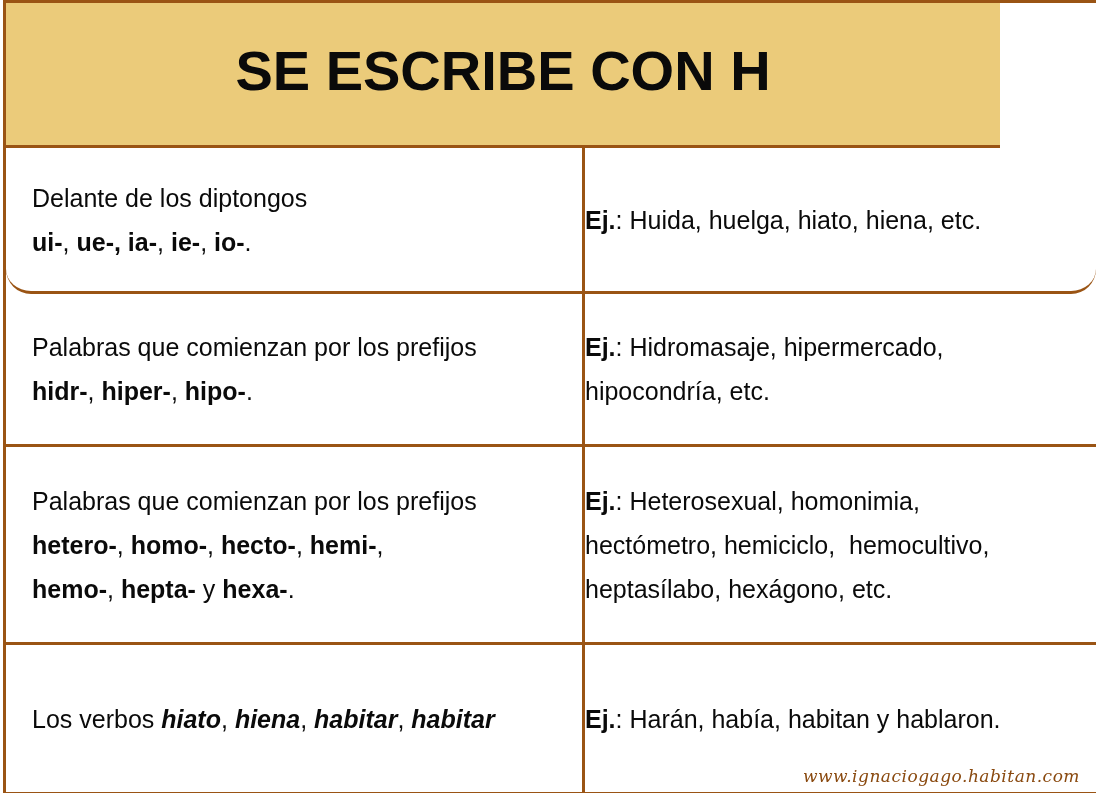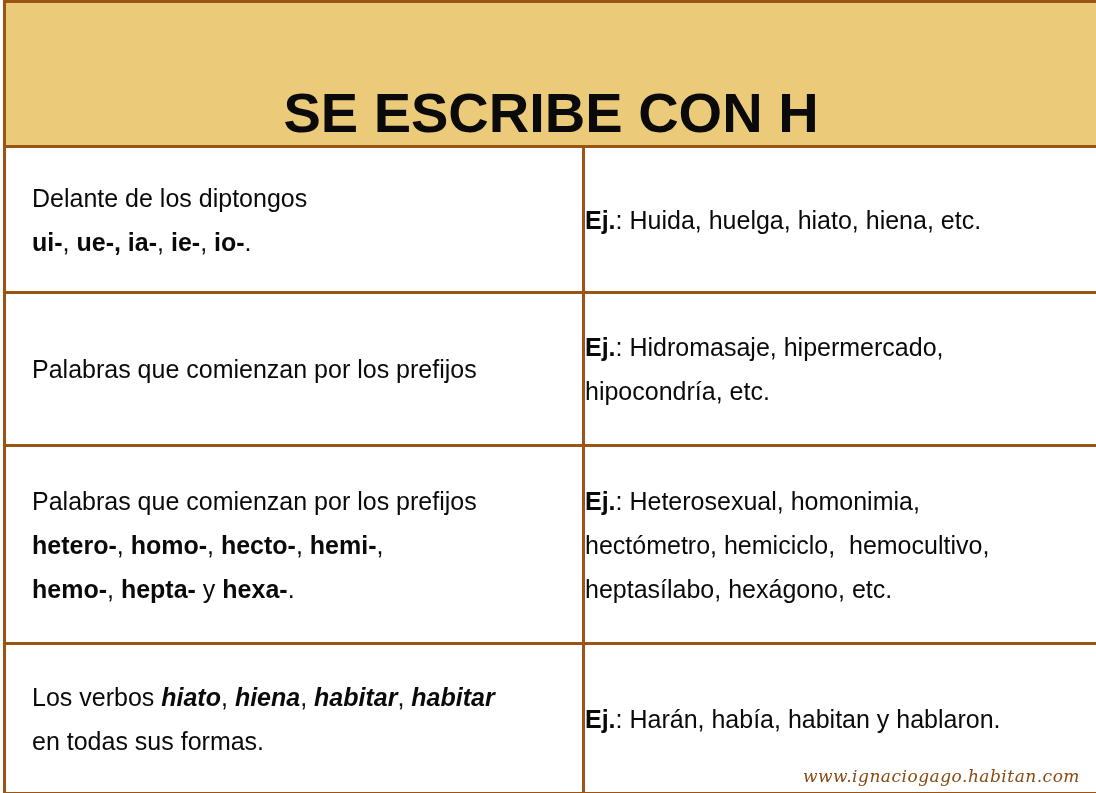--- a/index.html
+++ b/index.html
@@ -21,26 +21,26 @@
       top: 0px;
       width: 1090px;
       height: 789px;
       border: 3px solid #9a5414;
       box-sizing: content-box;
     }
     .header {
       position: absolute;
       left: 0;
       top: 0;
-      width: 1090px;
+      width: 994px;
       height: 142px;
       background: #ebcb7a;
       border-bottom: 3px solid #9a5414;
       display: flex;
-      align-items: flex-end;
+      align-items: center;
       justify-content: center;
     }
     .title {
       font-family: "Liberation Sans", "DejaVu Sans", sans-serif;
       font-weight: bold;
       font-size: 56px;
       letter-spacing: 0px;
       color: #0a0a0a;
       margin-top: -8px;
     }
@@ -89,35 +89,38 @@
   </style>
 </head>
 <body>
 
 <div class="sheet">
 
   <div class="header">
     <div class="title">SE ESCRIBE CON H</div>
   </div>
 
-  <div class="row" style="top:145px;height:143px;">
+  <div class="row" style="top:145px;height:143px;border-radius:25px;">
     <div class="cell-left">
       <div class="line">Delante de los diptongos</div>
       <div class="line">
         <span class="b">ui-</span><span>, </span><span class="b">ue-, ia-</span><span>, </span><span class="b">ie-</span><span>, </span><span class="b">io-</span><span>.</span>
       </div>
     </div>
     <div class="cell-right">
       <div class="line"><span class="b">Ej.</span><span>: Huida, huelga, hiato, hiena, etc.</span></div>
     </div>
   </div>
 
   <div class="row" style="top:291px;height:150px;">
     <div class="cell-left">
       <div class="line">Palabras que comienzan por los prefijos</div>
+      <div class="line">
+        <span class="b">hidr-</span><span>, </span><span class="b">hiper-</span><span>, </span><span class="b">hipo-</span><span>.</span>
+      </div>
     </div>
     <div class="cell-right">
       <div class="line"><span class="b">Ej.</span><span>: Hidromasaje, hipermercado,</span></div>
       <div class="line">hipocondría, etc.</div>
     </div>
   </div>
 
   <div class="row" style="top:444px;height:195px;">
     <div class="cell-left">
       <div class="line">Palabras que comienzan por los prefijos</div>
@@ -133,21 +136,20 @@
       <div class="line" style="white-space:pre;">hectómetro, hemiciclo,  hemocultivo,</div>
       <div class="line">heptasílabo, hexágono, etc.</div>
     </div>
   </div>
 
   <div class="row last" style="top:642px;height:147px;">
     <div class="cell-left">
       <div class="line">
         <span>Los verbos </span><span class="bi">hiato</span><span>, </span><span class="bi">hiena</span><span>, </span><span class="bi">habitar</span><span>, </span><span class="bi">habitar</span>
       </div>
-      <div class="line">en todas sus formas.</div>
     </div>
     <div class="cell-right">
       <div class="line"><span class="b">Ej.</span><span>: Harán, había, habitan y hablaron.</span></div>
       <div class="watermark">www.ignaciogago.habitan.com</div>
     </div>
   </div>
 
 </div>
 
 </body></html>

